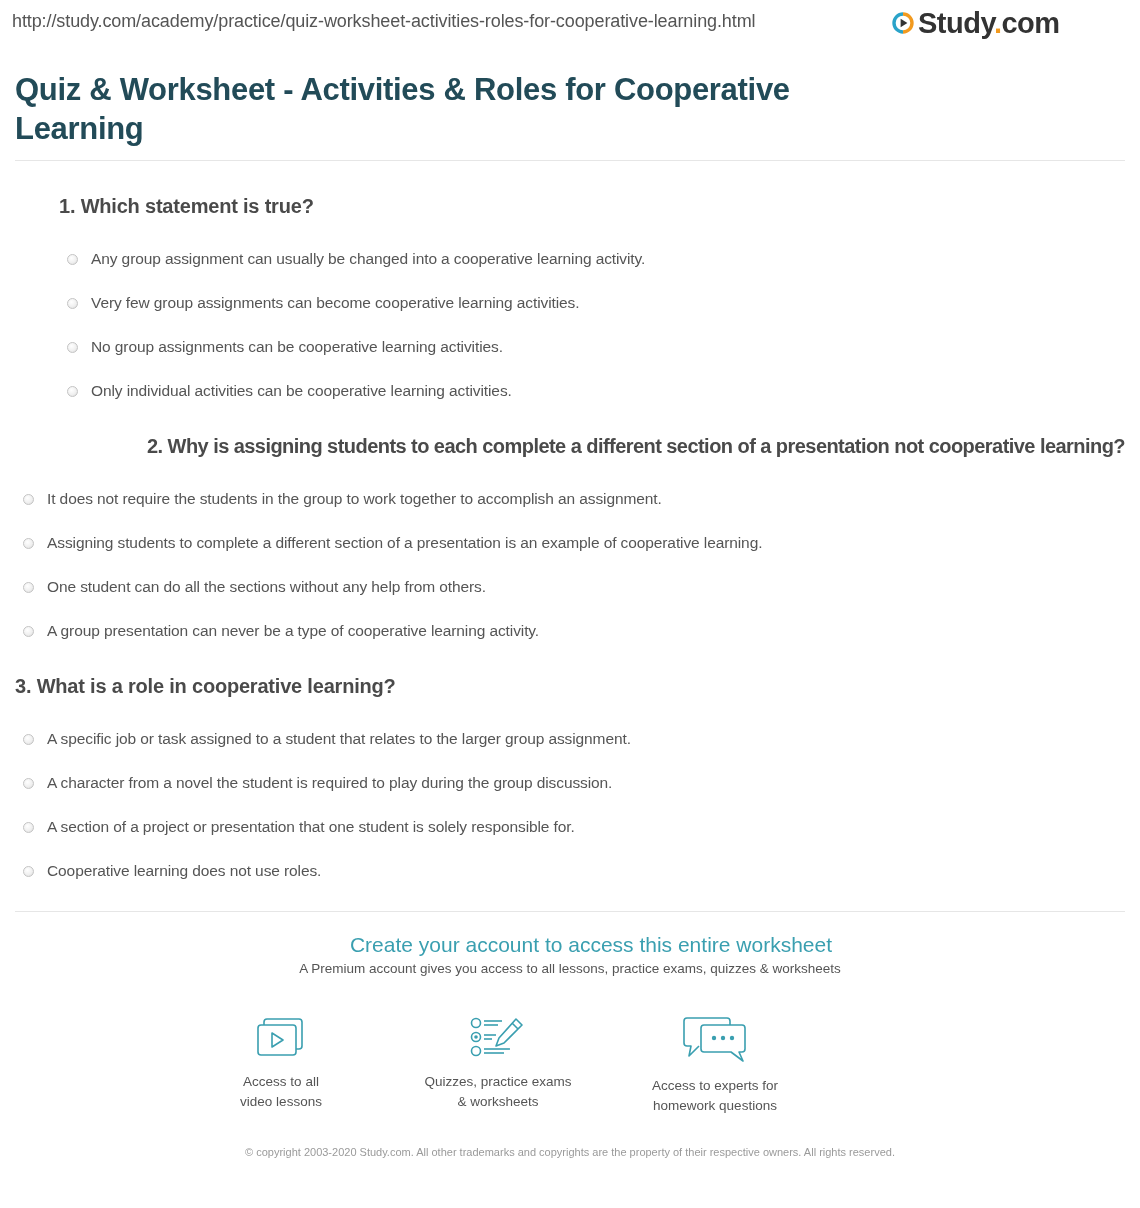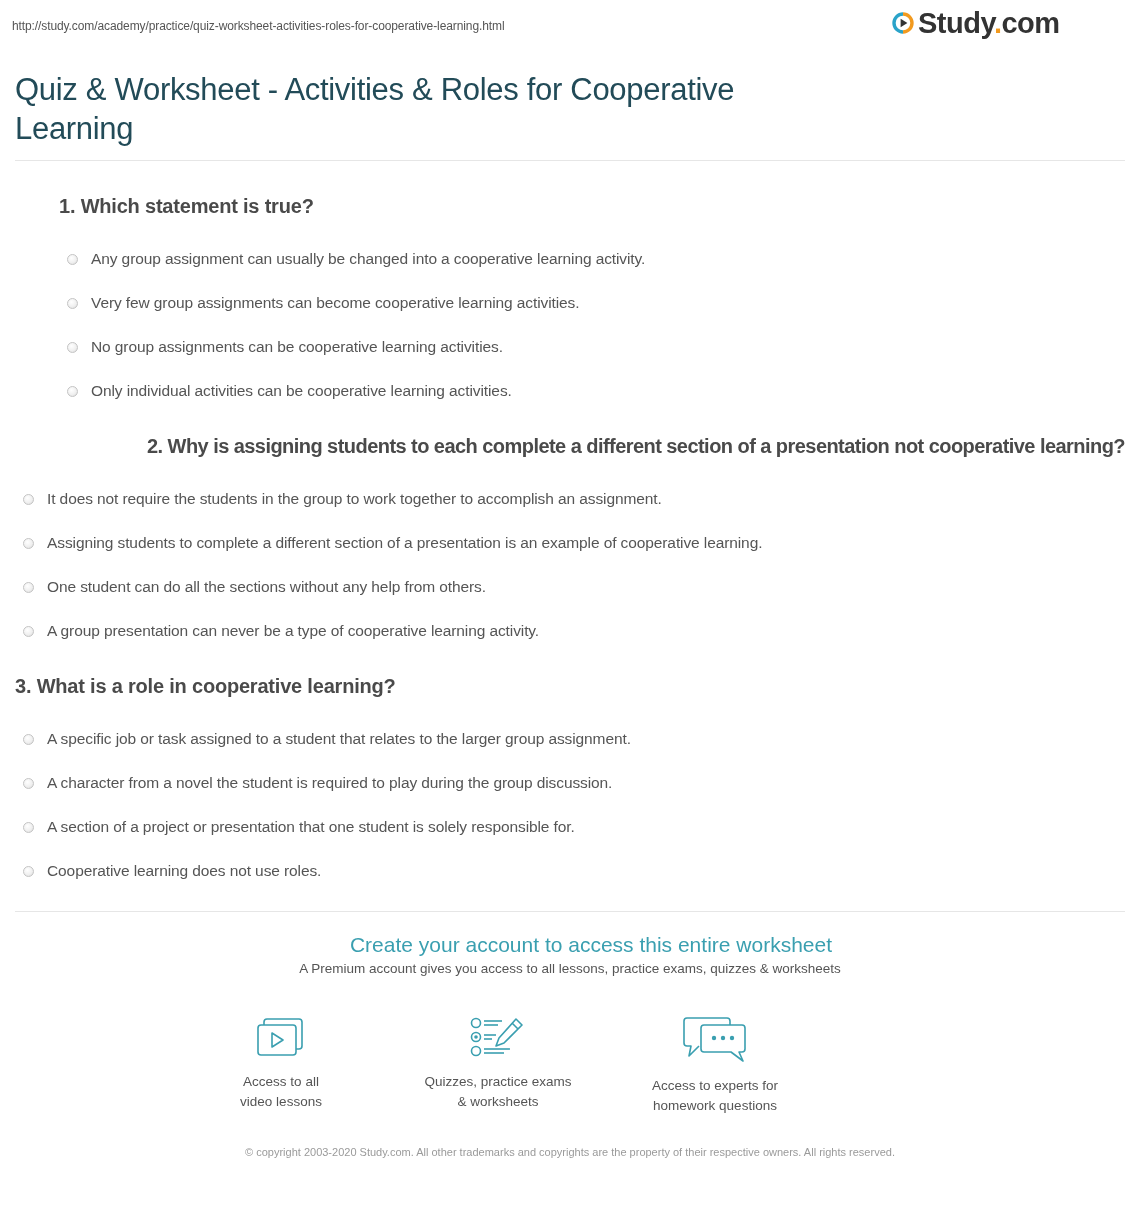--- a/index.html
+++ b/index.html
@@ -7,39 +7,38 @@
   body {
     font-family: "Liberation Sans", "DejaVu Sans", sans-serif;
     color: #555555;
     position: relative;
   }
   .topbar {
     position: absolute; left: 0; top: 0; width: 1140px; height: 50px;
   }
   .url {
     position: absolute; left: 12px; top: 11px;
-    font-size: 12px; color: #555555;
+    font-size: 18px; color: #555555;
     letter-spacing: -0.1px;
-    margin-top: 8px;
   }
   .logo {
     position: absolute; left: 892px; top: 8px;
     display: flex; align-items: center;
   }
   .logo-mark { width: 22px; height: 22px; margin-right: 4px; }
   .logo-text {
     font-size: 29px; font-weight: bold; color: #333333;
     letter-spacing: -0.5px; line-height: 30px;
   }
   .logo-text .dot { color: #f29a1f; }
 
   .title {
     position: absolute; left: 15px; top: 70px; width: 820px;
     font-size: 31px; line-height: 39px; color: #224b58;
-    font-weight: normal; letter-spacing: -0.3px;
+    font-weight: bold; letter-spacing: -0.3px;
   }
   .sep {
     position: absolute; left: 15px; height: 1px; background: #e6e6e6;
     width: 1110px;
   }
 
   .question {
     position: absolute; left: 15px; width: 1110px;
   }
   .q-title {

